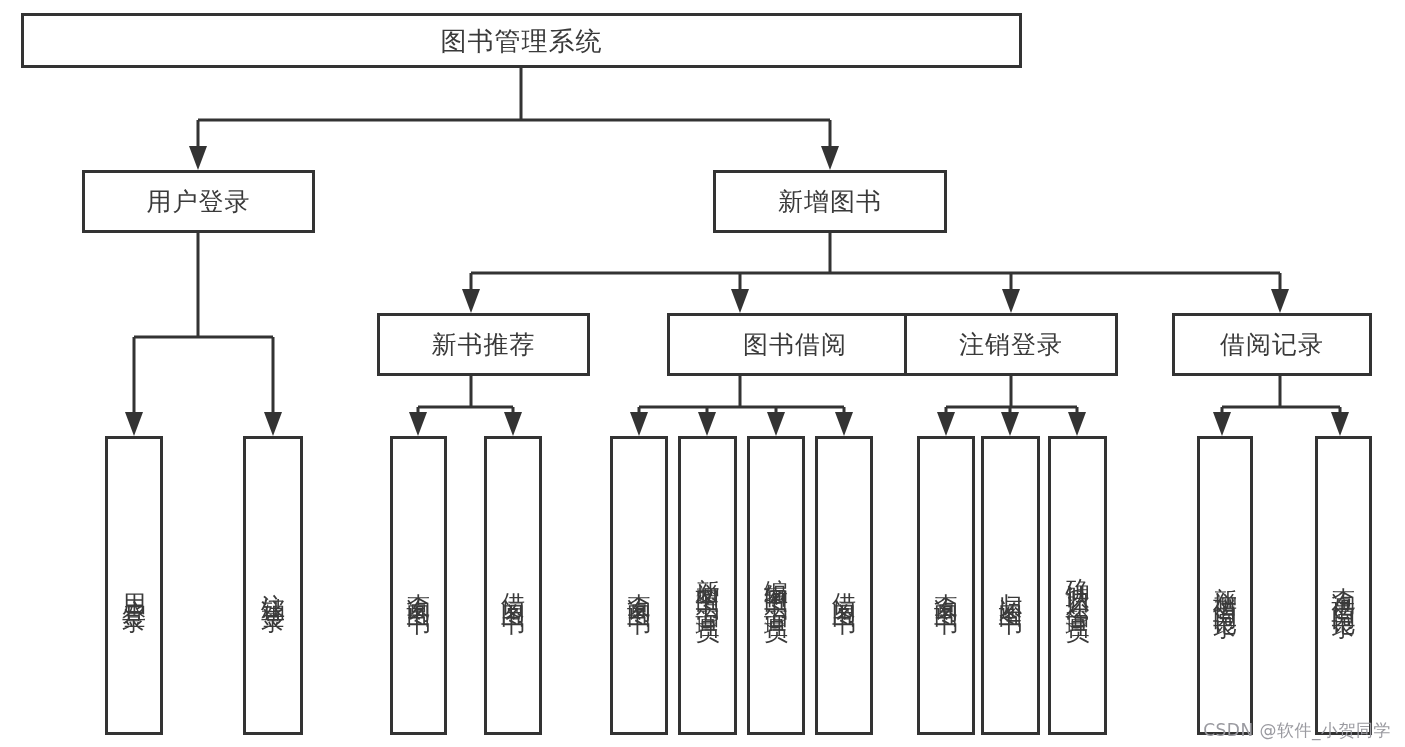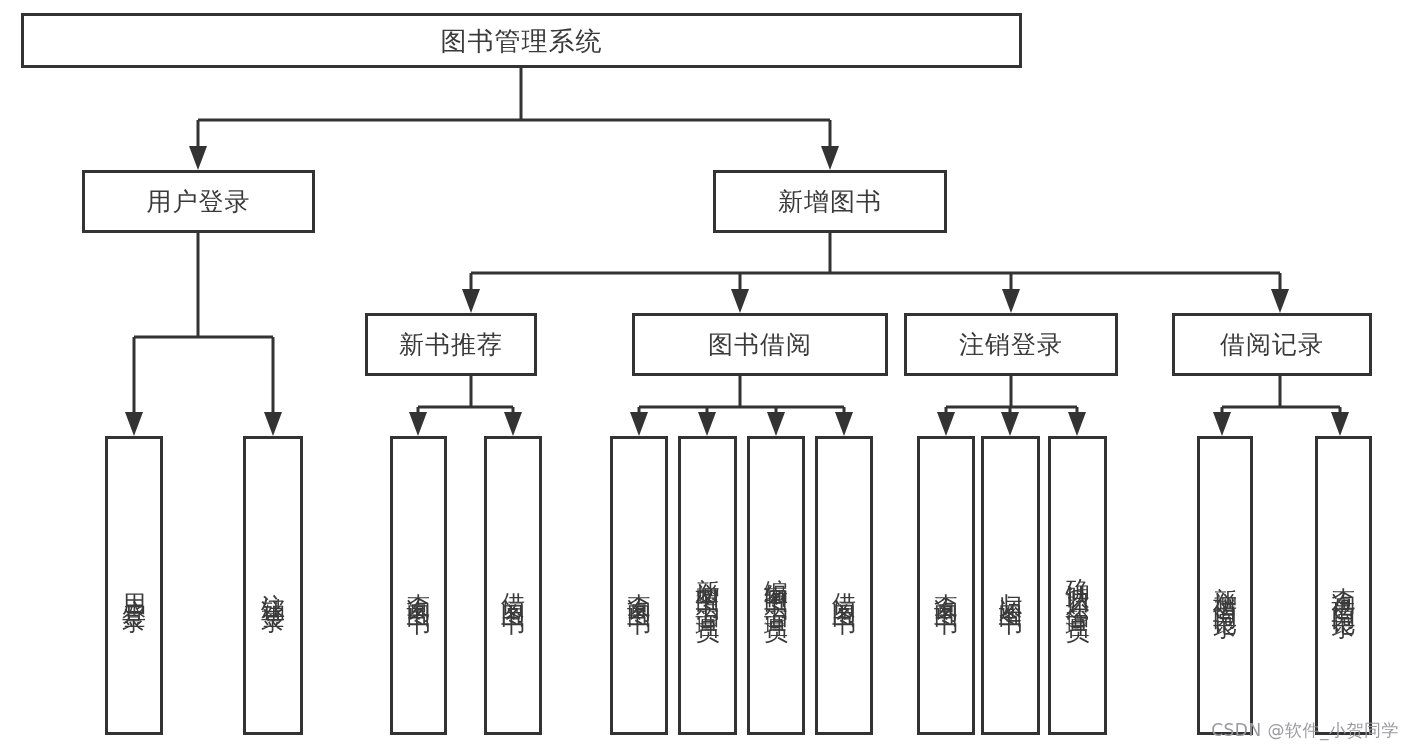--- a/index.html
+++ b/index.html
@@ -42,21 +42,21 @@
     top: 436px;
     height: 299px;
     writing-mode: vertical-rl;
     text-orientation: mixed;
     font-size: 24px;
     letter-spacing: 6px;
     line-height: 1;
   }
   .watermark {
     position: absolute;
-    right: 6px;
+    right: 14px;
     bottom: 5px;
     font-size: 17px;
     color: #9a9aa0;
     letter-spacing: 0.5px;
     white-space: nowrap;
   }
 </style>
 </head>
 <body>
 
@@ -103,22 +103,22 @@
       <polygon points="1213,412 1231,412 1222,436"></polygon>
       <polygon points="1331,412 1349,412 1340,436"></polygon>
     </g>
   </svg>
 
   <div class="node hbox root-box" style="left:21px; top:13px; width:1001px; height:55px;">图书管理系统</div>
 
   <div class="node hbox" style="left:82px; top:170px; width:233px; height:63px;">用户登录</div>
   <div class="node hbox" style="left:713px; top:170px; width:234px; height:63px;">新增图书</div>
 
-  <div class="node hbox" style="left:365px; top:313px; width:172px; height:63px;font-family:Liberation Serif, serif;">新书推荐</div>
-  <div class="node hbox" style="left:632px; top:313px; width:256px; height:63px;">图书借阅</div>
+  <div class="node hbox" style="left:377px; top:313px; width:213px; height:63px;font-family:Liberation Serif, serif;">新书推荐</div>
+  <div class="node hbox" style="left:667px; top:313px; width:256px; height:63px;">图书借阅</div>
   <div class="node hbox" style="left:904px; top:313px; width:214px; height:63px;">注销登录</div>
   <div class="node hbox" style="left:1172px; top:313px; width:200px; height:63px;">借阅记录</div>
 
   <div class="node leaf" style="left:105px; width:58px;">用户登录</div>
   <div class="node leaf" style="left:243px; width:60px;">注销登录</div>
 
   <div class="node leaf" style="left:390px; width:57px;">查询图书</div>
   <div class="node leaf" style="left:484px; width:58px;">借阅图书</div>
 
   <div class="node leaf" style="left:610px; width:58px;">查询图书</div>

